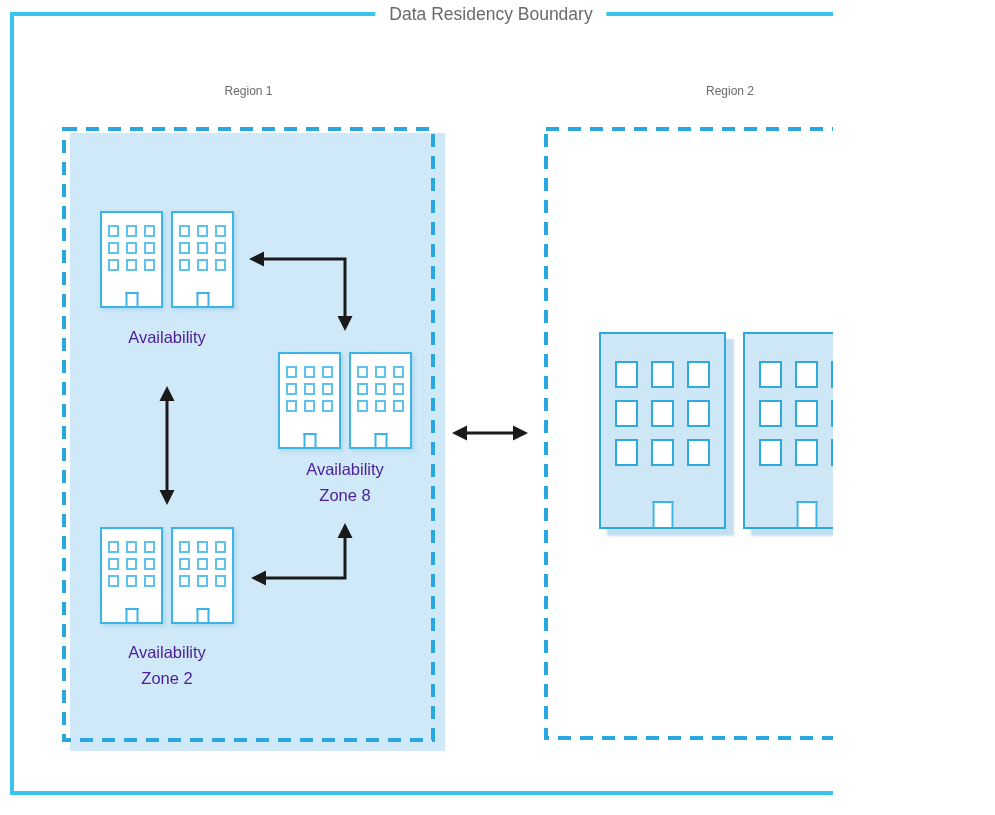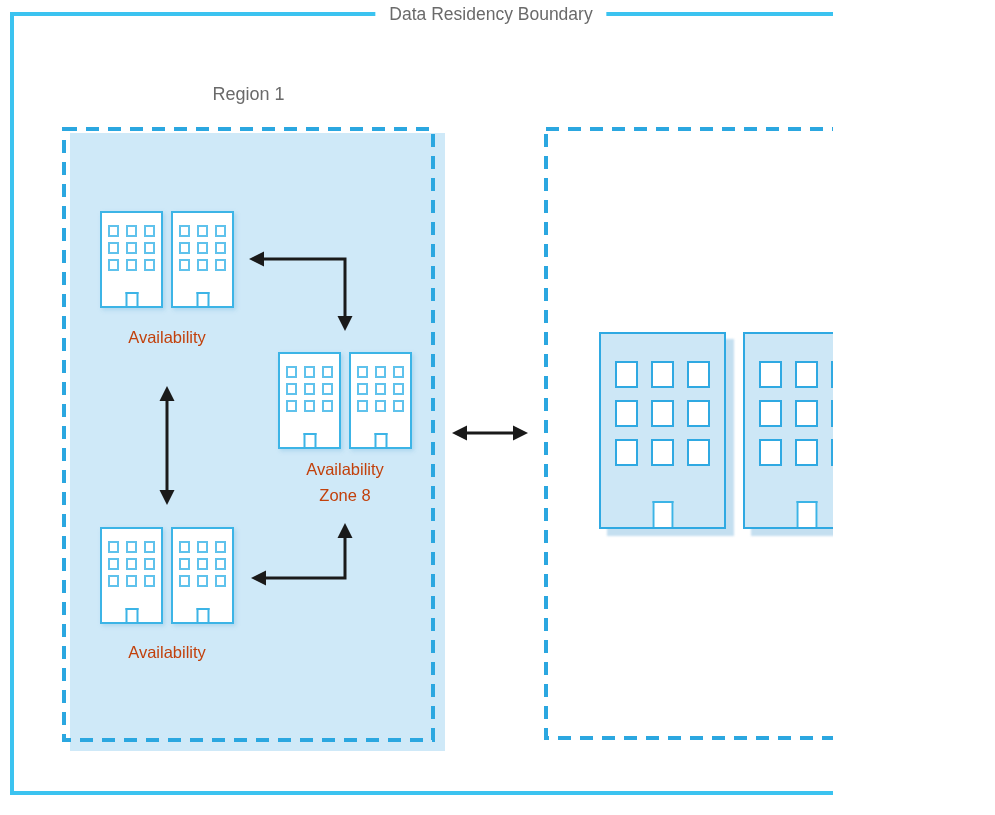--- a/index.html
+++ b/index.html
@@ -6,26 +6,26 @@
   .canvas{
     position:relative;width:833px;height:815px;background:#ffffff;overflow:hidden;
     font-family:"Liberation Sans", sans-serif;
   }
   svg.lines{position:absolute;left:0;top:0;}
   .boundary-label{
     position:absolute;left:491px;top:14px;transform:translate(-50%,-50%);
     background:#ffffff;padding:0 14px;color:#6a6a6a;font-size:17.5px;white-space:nowrap;
   }
   .region-label{
-    position:absolute;top:84px;color:#6a6a6a;font-size:18px;text-align:center;
+    position:absolute;top:84px;color:#6a6a6a;font-size:12px;text-align:center;
   }
   .region-label.r1{left:64px;width:369px;}
   .region-label.r2{left:546px;width:368px;}
   .zone-label{
-    position:absolute;width:150px;text-align:center;color:#c2410c;
+    position:absolute;width:150px;text-align:center;color:#4c1d95;
     font-size:16.5px;line-height:26px;
   }
   .bldg{position:absolute;box-sizing:border-box;background:#ffffff;border:2px solid #3cb4e6;}
   .bldg.small{width:63px;height:97px;box-shadow:2px 2px 4px rgba(110,180,220,0.35);}
   .bldg .windows{position:absolute;display:grid;justify-content:space-between;}
   .bldg.small .windows{left:6px;right:6px;top:12px;grid-template-columns:repeat(3,11px);row-gap:5px;}
   .bldg.small .win{width:11px;height:12px;box-sizing:border-box;background:#ffffff;border:2px solid #5fc2ec;}
   .bldg .door{position:absolute;bottom:0;left:50%;transform:translateX(-50%);
     box-sizing:border-box;background:#ffffff;border:2px solid #3cb4e6;border-bottom:none;}
   .bldg.small .door{width:13px;height:14px;}
@@ -70,20 +70,21 @@
 
     <g fill="#1a1a1a" stroke="#1a1a1a" stroke-width="3">
       <path d="M 466 433 L 514 433" fill="none"></path>
       <polygon points="452,433 467,425.5 467,440.5" stroke="none"></polygon>
       <polygon points="528,433 513,425.5 513,440.5" stroke="none"></polygon>
     </g>
   </svg>
 
   <div class="boundary-label">Data Residency Boundary</div>
   <div class="region-label r1">Region 1</div>
+  <div class="region-label r2">Region 2</div>
 
   <div class="bldg small" style="left:100px;top:211px">
     <div class="windows">
         <span class="win"></span>
         <span class="win"></span>
         <span class="win"></span>
         <span class="win"></span>
         <span class="win"></span>
         <span class="win"></span>
         <span class="win"></span>
@@ -166,20 +167,21 @@
         <span class="win"></span>
         <span class="win"></span>
         <span class="win"></span>
         <span class="win"></span>
         <span class="win"></span>
       </div>
     <div class="door"></div>
   </div>
   <div class="zone-label" style="left:92px;top:639px">
     <div>Availability</div>
+    <div>Zone 2</div>
   </div>
 
   <div class="bldg large" style="left:599px;top:332px">
     <div class="windows">
         <span class="win"></span>
         <span class="win"></span>
         <span class="win"></span>
         <span class="win"></span>
         <span class="win"></span>
         <span class="win"></span>

